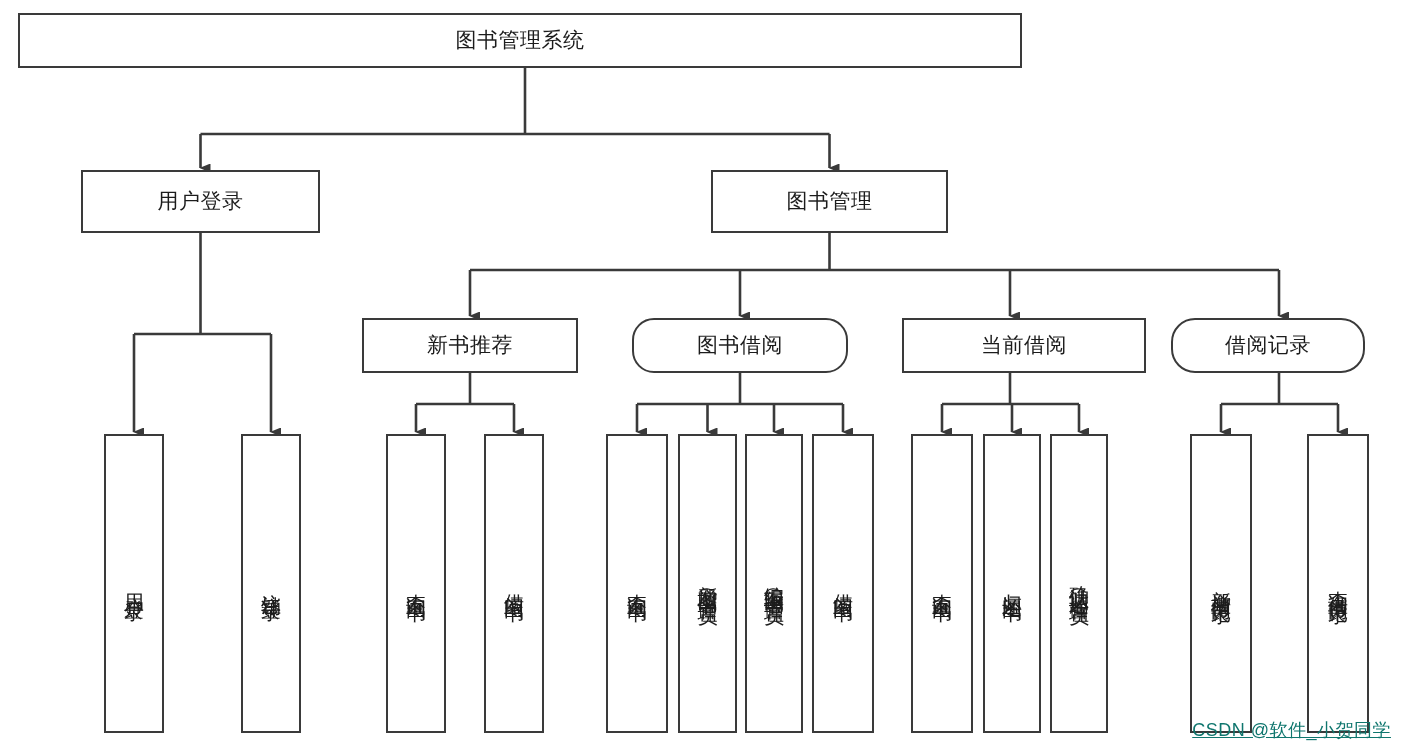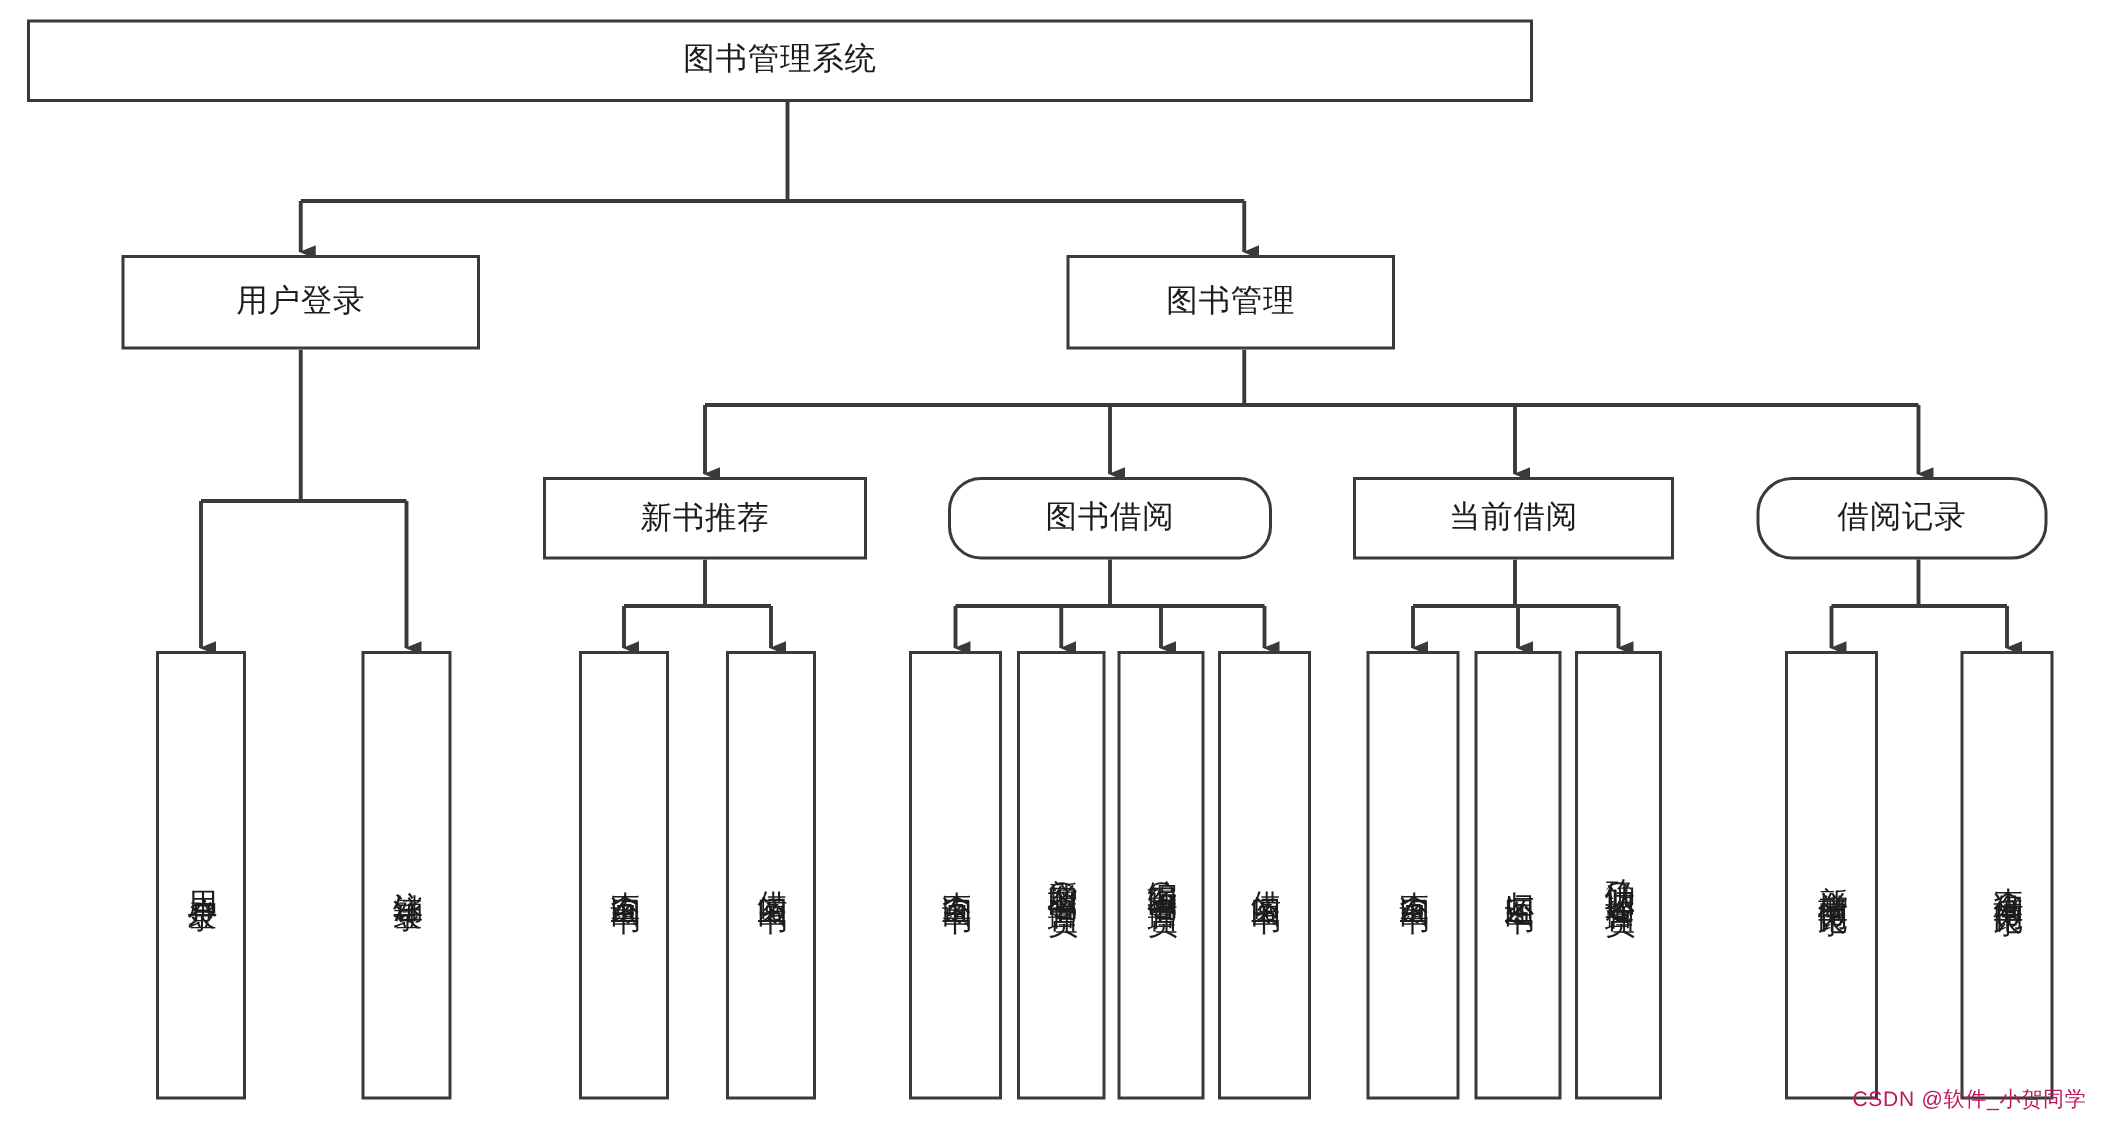--- a/index.html
+++ b/index.html
@@ -52,24 +52,25 @@
     font-size: 20px;
   }
   .node-box.vertical {
     align-items: center;
     justify-content: center;
   }
   .watermark {
     position: absolute;
     right: 14px;
     bottom: 5px;
-    font-size: 14px;
-    color: #be185d;
+    font-size: 18px;
+    color: #0f766e;
     white-space: nowrap;
     letter-spacing: 0.5px;
+    text-decoration: underline;
   }
 </style>
 </head>
 <body>
 
 <div id="diagram-root">
 
   <svg class="canvas" id="connector-layer" viewBox="0 0 1405 747">
     <defs>
       <marker id="arrowhead" markerWidth="9" markerHeight="11" refX="4.5" refY="10" orient="auto" markerUnits="userSpaceOnUse">
@@ -113,30 +114,30 @@
       </g>
   </svg>
 
   <div id="nodes-layer">
       <div class="node-box" style="left: 18px; top: 13px; width: 1004px; height: 55px;">
         <span class="node-label">图书管理系统</span>
       </div>
       <div class="node-box" style="left: 81px; top: 170px; width: 239px; height: 63px;">
         <span class="node-label">用户登录</span>
       </div>
-      <div class="node-box" style="left: 711px; top: 170px; width: 219px; height: 63px;">
+      <div class="node-box" style="left: 711px; top: 170px; width: 237px; height: 63px;">
         <span class="node-label">图书管理</span>
       </div>
       <div class="node-box" style="left: 362px; top: 318px; width: 216px; height: 55px; font-family: Liberation Serif, serif;">
         <span class="node-label">新书推荐</span>
       </div>
       <div class="node-box" style="left: 632px; top: 318px; width: 216px; height: 55px; border-radius: 22px;">
         <span class="node-label">图书借阅</span>
       </div>
-      <div class="node-box" style="left: 902px; top: 318px; width: 214px; height: 55px;">
+      <div class="node-box" style="left: 902px; top: 318px; width: 244px; height: 55px;">
         <span class="node-label">当前借阅</span>
       </div>
       <div class="node-box" style="left: 1171px; top: 318px; width: 194px; height: 55px; border-radius: 24px;">
         <span class="node-label">借阅记录</span>
       </div>
       <div class="node-box vertical" style="left: 104px; top: 434px; width: 60px; height: 299px;">
         <span class="node-label">用户登录</span>
       </div>
       <div class="node-box vertical" style="left: 241px; top: 434px; width: 60px; height: 299px;">
         <span class="node-label">注销登录</span>

